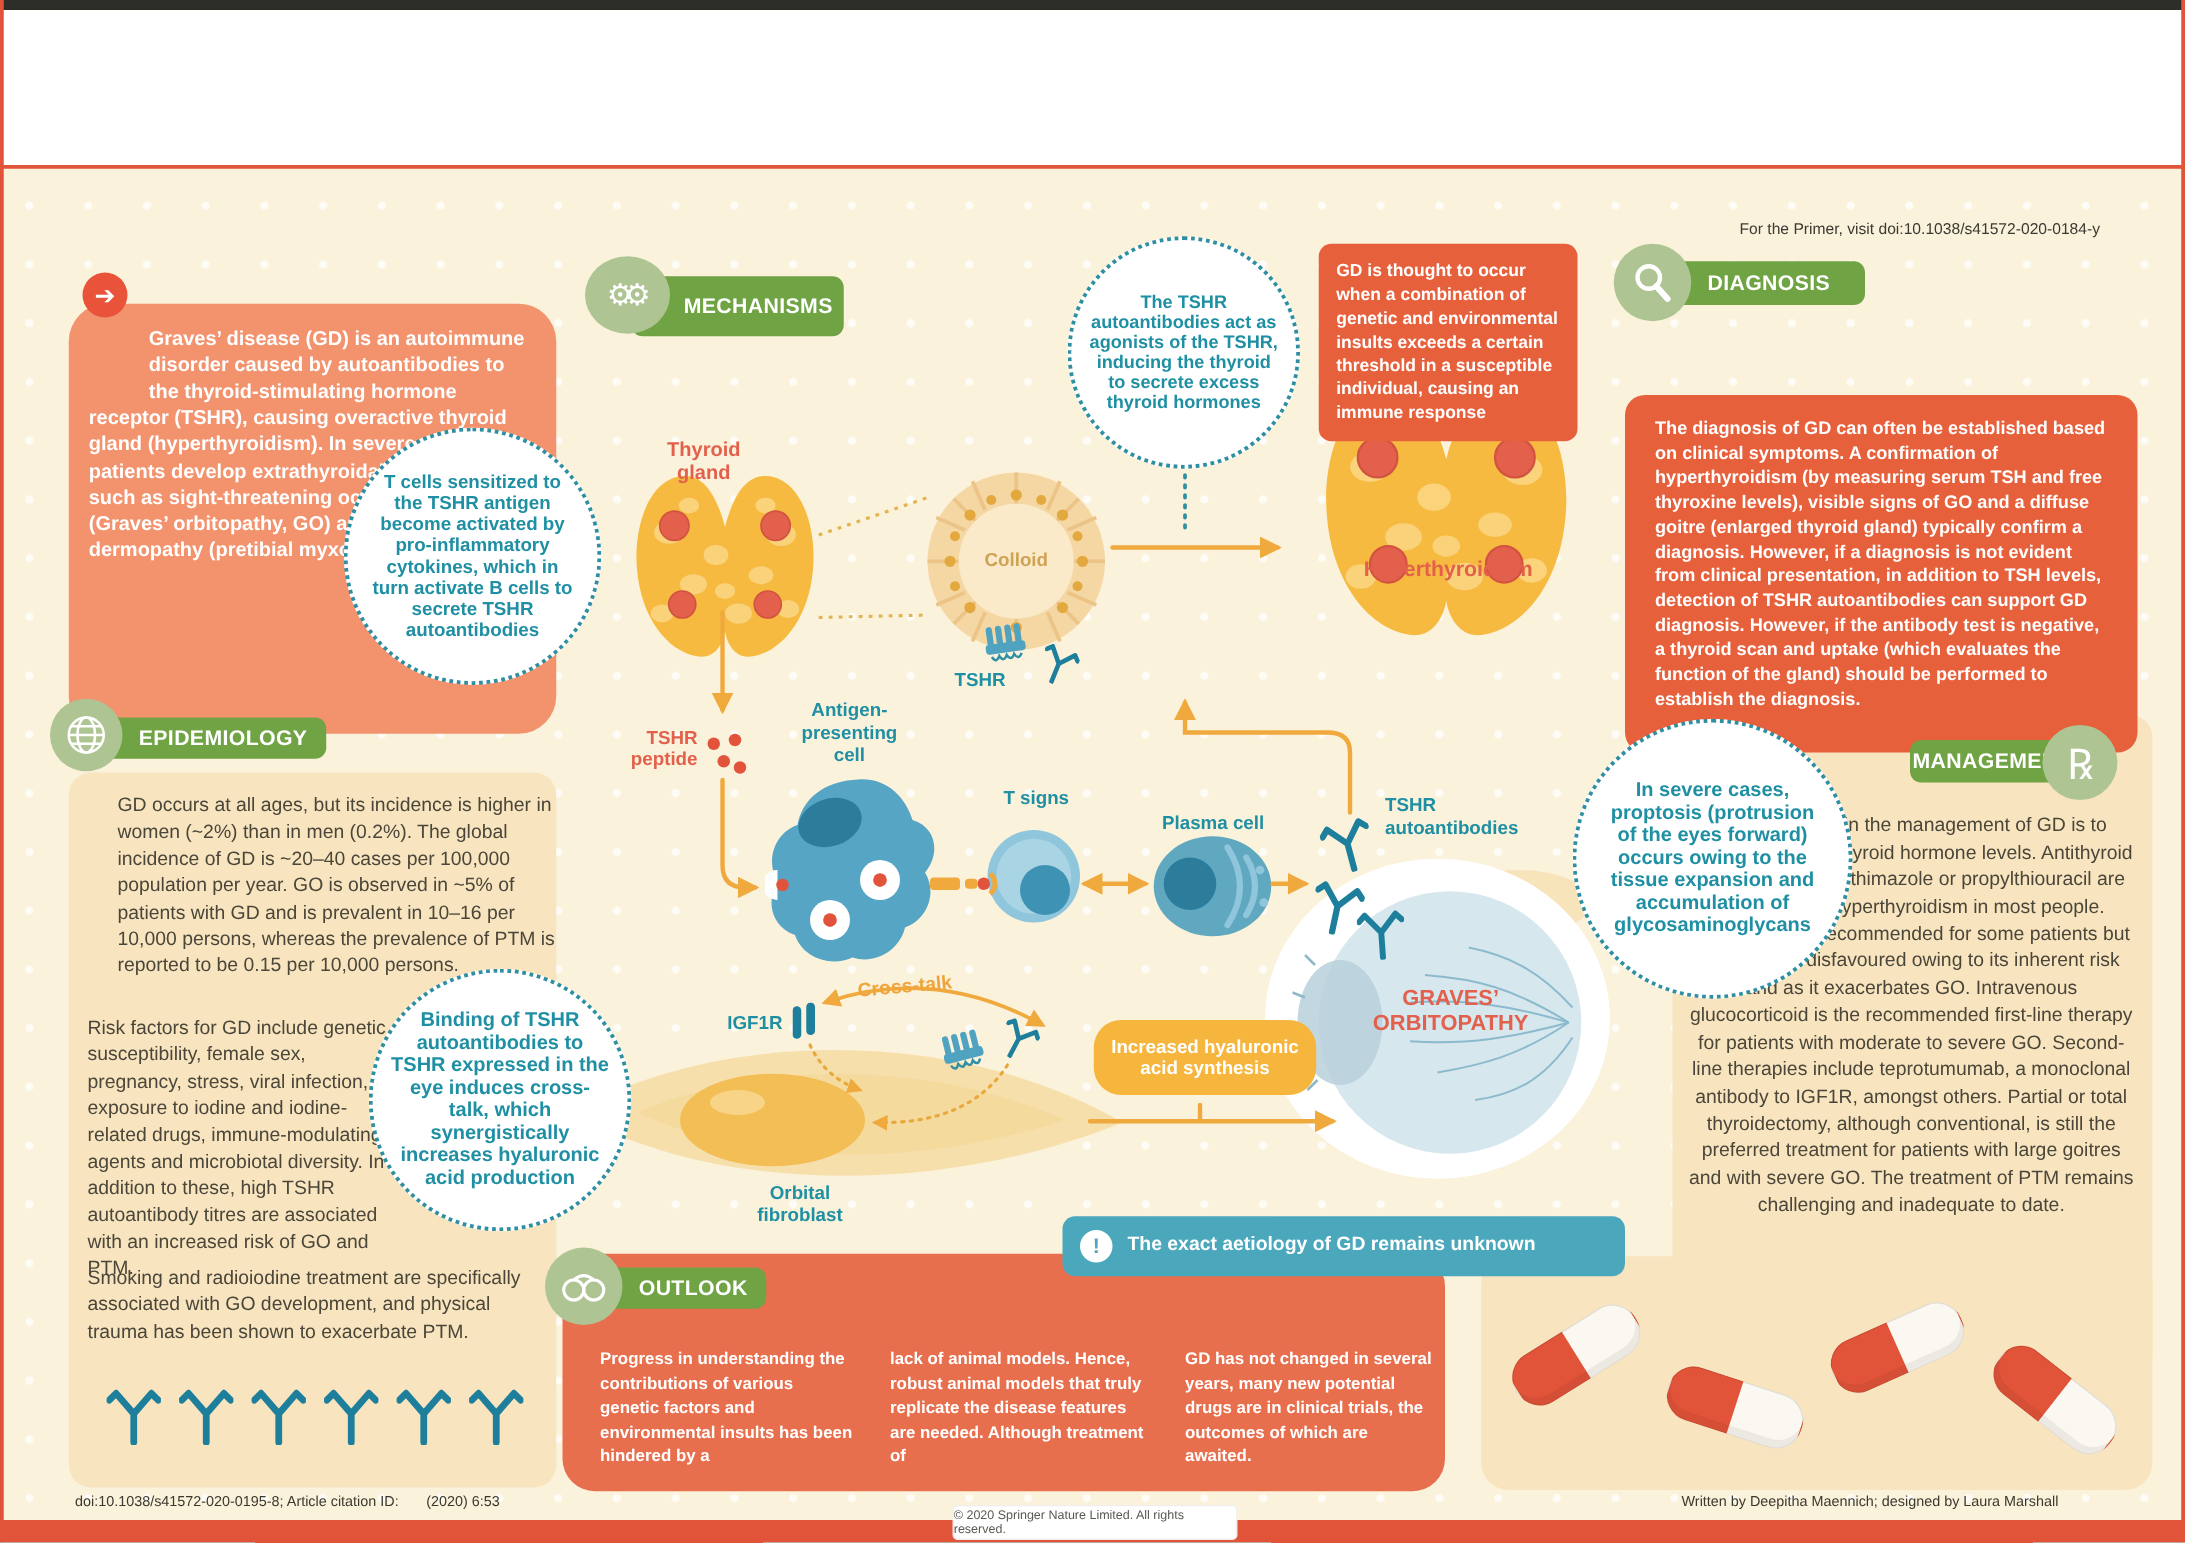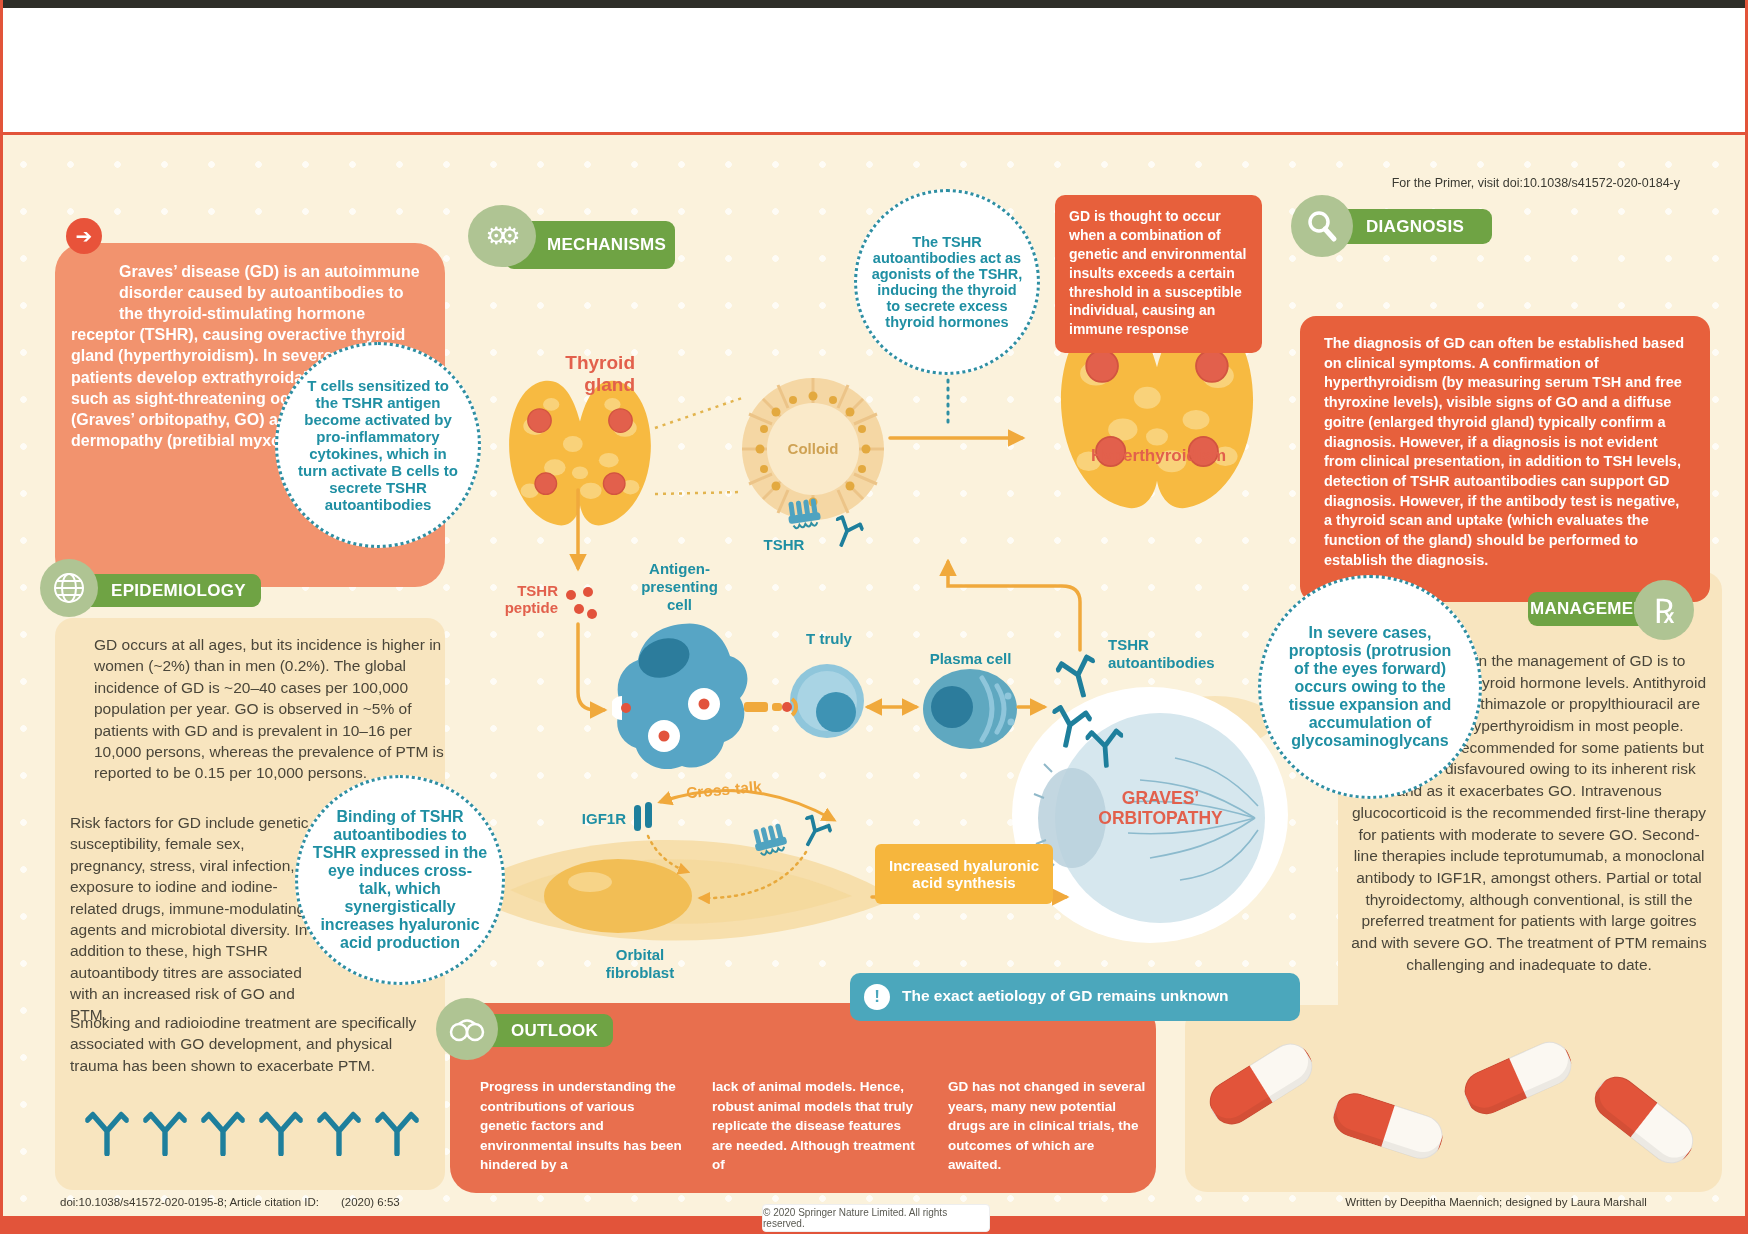--- a/index.html
+++ b/index.html
@@ -96,21 +96,21 @@
             <rect x="26.5" y="2" width="5" height="16" rx="2.5"></rect>
         </g>
         <path d="M6,26 q3,6 6,0 q3,6 6,0 q3,6 6,0 q3,6 6,0" stroke="#2F8FA3" stroke-width="2" fill="none"></path>
       </symbol>
     </defs>
   </svg>
 
   <svg class="abs" style="left:490px;top:372px;z-index:2;" width="180" height="162" viewBox="0 0 200 180">
       <use href="#thyroid"></use>
     </svg>
-  <div class="abs red-label pre" style="left:515px;top:352px;width:120px;font-size:19px;text-align:right;">Thyroid
+  <div class="abs red-label pre" style="left:503px;top:352px;width:120px;font-size:16px;">Thyroid
 gland</div>
 
   <svg class="abs" style="left:738px;top:374px;z-index:2;" width="150" height="150" viewBox="0 0 150 150">
     <circle cx="75" cy="75" r="71" fill="#F5D7A4"></circle>
     <g stroke="#ECC488" stroke-width="3">
       <line x1="75" y1="4" x2="75" y2="29"></line>
         <line x1="75" y1="121" x2="75" y2="146"></line>
       <line x1="4" y1="75" x2="29" y2="75"></line>
         <line x1="121" y1="75" x2="146" y2="75"></line>
       <line x1="25" y1="25" x2="43" y2="43"></line>
@@ -170,21 +170,21 @@
   </svg>
   <div class="abs diagram-label pre" style="left:622px;top:560px;width:115px;">Antigen-
 presenting
 cell</div>
 
   <svg class="abs" style="left:788px;top:662px;z-index:2;" width="78" height="78" viewBox="0 0 78 78">
     <circle cx="39" cy="39" r="37" fill="#8FC6DB"></circle>
     <circle cx="39" cy="39" r="30" fill="#A9D4E4"></circle>
     <circle cx="48" cy="50" r="20" fill="#3E93B4"></circle>
   </svg>
-  <div class="abs diagram-label" style="left:798px;top:630px;width:62px;">T truly</div>
+  <div class="abs diagram-label" style="left:798px;top:630px;width:62px;">T signs</div>
 
   <svg class="abs" style="left:920px;top:666px;z-index:2;" width="100" height="86" viewBox="0 0 100 86">
     <ellipse cx="50" cy="43" rx="47" ry="40" fill="#5FA8C0"></ellipse>
     <circle cx="32" cy="41" r="21" fill="#2C7C9C"></circle>
     <g stroke="#8FC6DB" stroke-width="5" fill="none" stroke-linecap="round">
       <path d="M62,12 q20,31 0,62"></path>
         <path d="M77,20 q14,23 0,46"></path>
     </g>
     <circle cx="88" cy="30" r="3.5" fill="#8FC6DB"></circle>
       <circle cx="91" cy="56" r="3.5" fill="#8FC6DB"></circle>
@@ -353,21 +353,21 @@
       <use href="#ab"></use>
     </svg>
   <svg class="abs" style="left:374px;top:1106px;z-index:4;" width="46" height="50" viewBox="0 0 40 46">
       <use href="#ab"></use>
     </svg>
 
   <div class="abs pill-label" style="left:1488px;top:592px;width:160px;height:34px;padding-left:2px;box-sizing:border-box;margin-left:40px;">MANAGEMENT</div>
   <div class="abs icon-circle" style="left:1634px;top:580px;width:60px;height:60px;font-size:34px;font-family:'DejaVu Serif',serif;">℞</div>
   <div class="abs body-text" style="left:1350px;top:650px;width:358px;text-align:center;line-height:1.40;">The main goal in the management of GD is to establish normal thyroid hormone levels. Antithyroid drugs such as methimazole or propylthiouracil are used to treat hyperthyroidism in most people. Radioiodine is recommended for some patients but is generally disfavoured owing to its inherent risk and as it exacerbates GO. Intravenous glucocorticoid is the recommended first-line therapy for patients with moderate to severe GO. Second-line therapies include teprotumumab, a monoclonal antibody to IGF1R, amongst others. Partial or total thyroidectomy, although conventional, is still the preferred treatment for patients with large goitres and with severe GO. The treatment of PTM remains challenging and inadequate to date.</div>
 
-  <div class="abs pre" style="left:875px;top:844px;width:178px;height:60px;background:#F6B63D;border-radius:6px;color:#fff;font-weight:bold;font-size:15px;display:flex;align-items:center;justify-content: center;text-align:center;z-index:4;">Increased hyaluronic
+  <div class="abs pre" style="left:875px;top:816px;width:178px;height:60px;background:#F6B63D;border-radius:22px;color:#fff;font-weight:bold;font-size:15px;display:flex;align-items:center;justify-content: center;text-align:center;z-index:4;">Increased hyaluronic
 acid synthesis</div>
 
   <div class="abs" style="left:850px;top:973px;width:450px;height:48px;background:#4BA7BC;border-radius:10px;z-index:6;">
     <div style="position:absolute;left:14px;top:11px;width:26px;height:26px;border-radius:50%;background:#fff;color:#4BA7BC;font-weight:bold;display:flex;align-items:center;justify-content:center;font-size:17px;">!</div>
     <div style="position:absolute;left:52px;top:14px;color:#fff;font-weight:bold;font-size:15.5px;">The exact aetiology of GD remains unknown</div>
   </div>
 
   <div class="abs" style="left:450px;top:1003px;width:706px;height:190px;background:#E86F4E;border-radius:26px;z-index:4;"></div>
   <div class="abs icon-circle" style="left:436px;top:998px;width:62px;height:62px;">
     <svg width="38" height="32" viewBox="0 0 38 32" stroke="#fff" stroke-width="2.5" fill="none">

